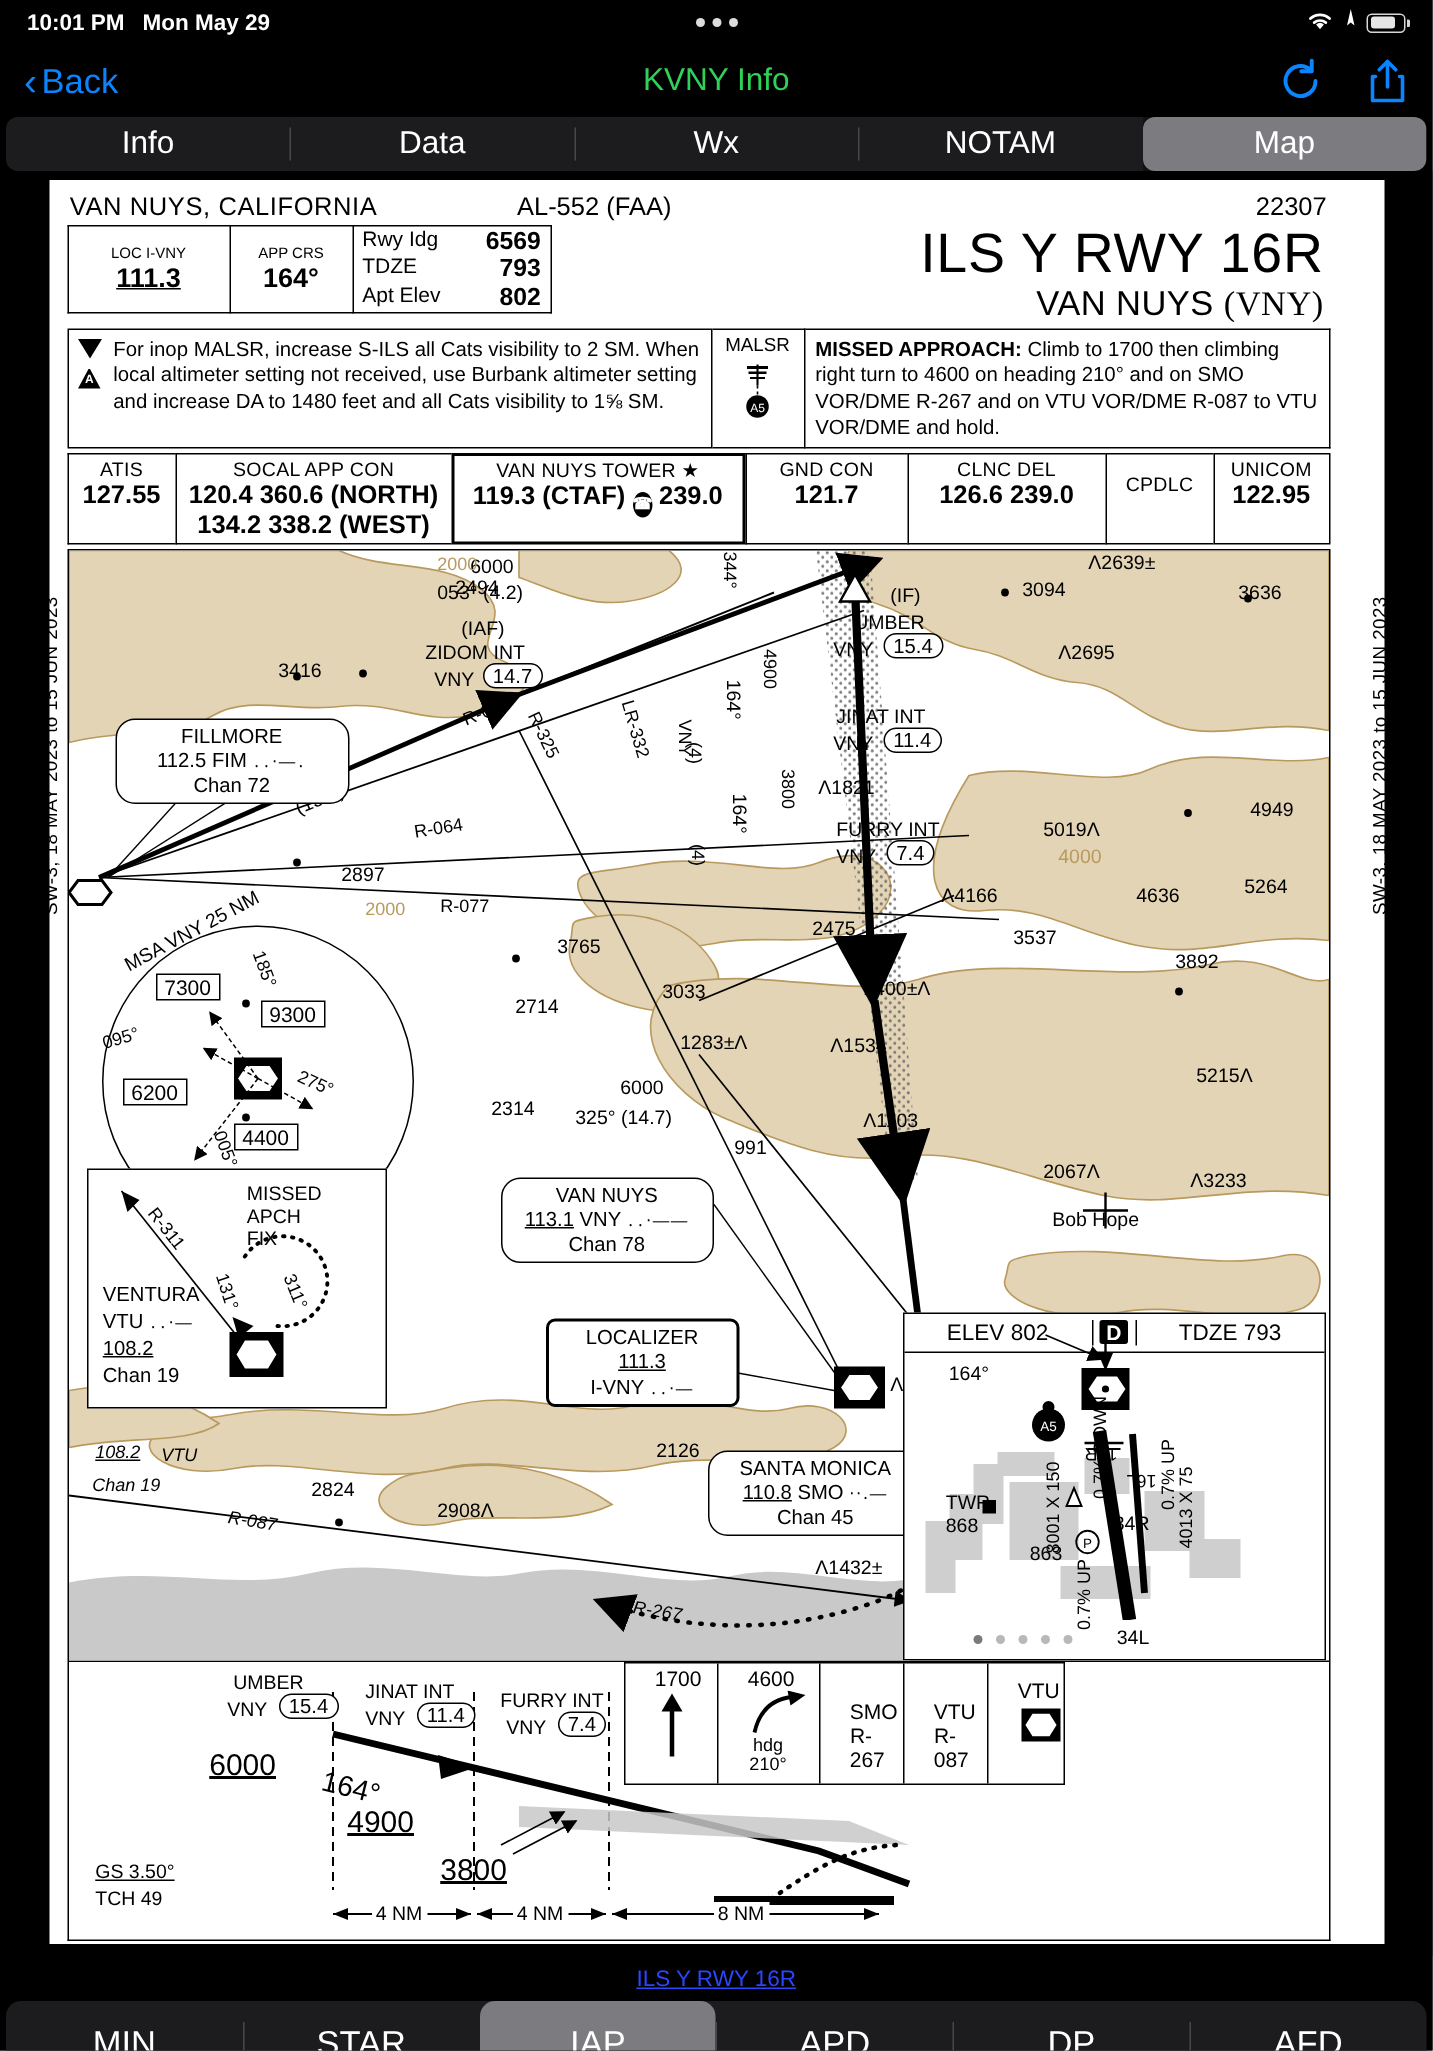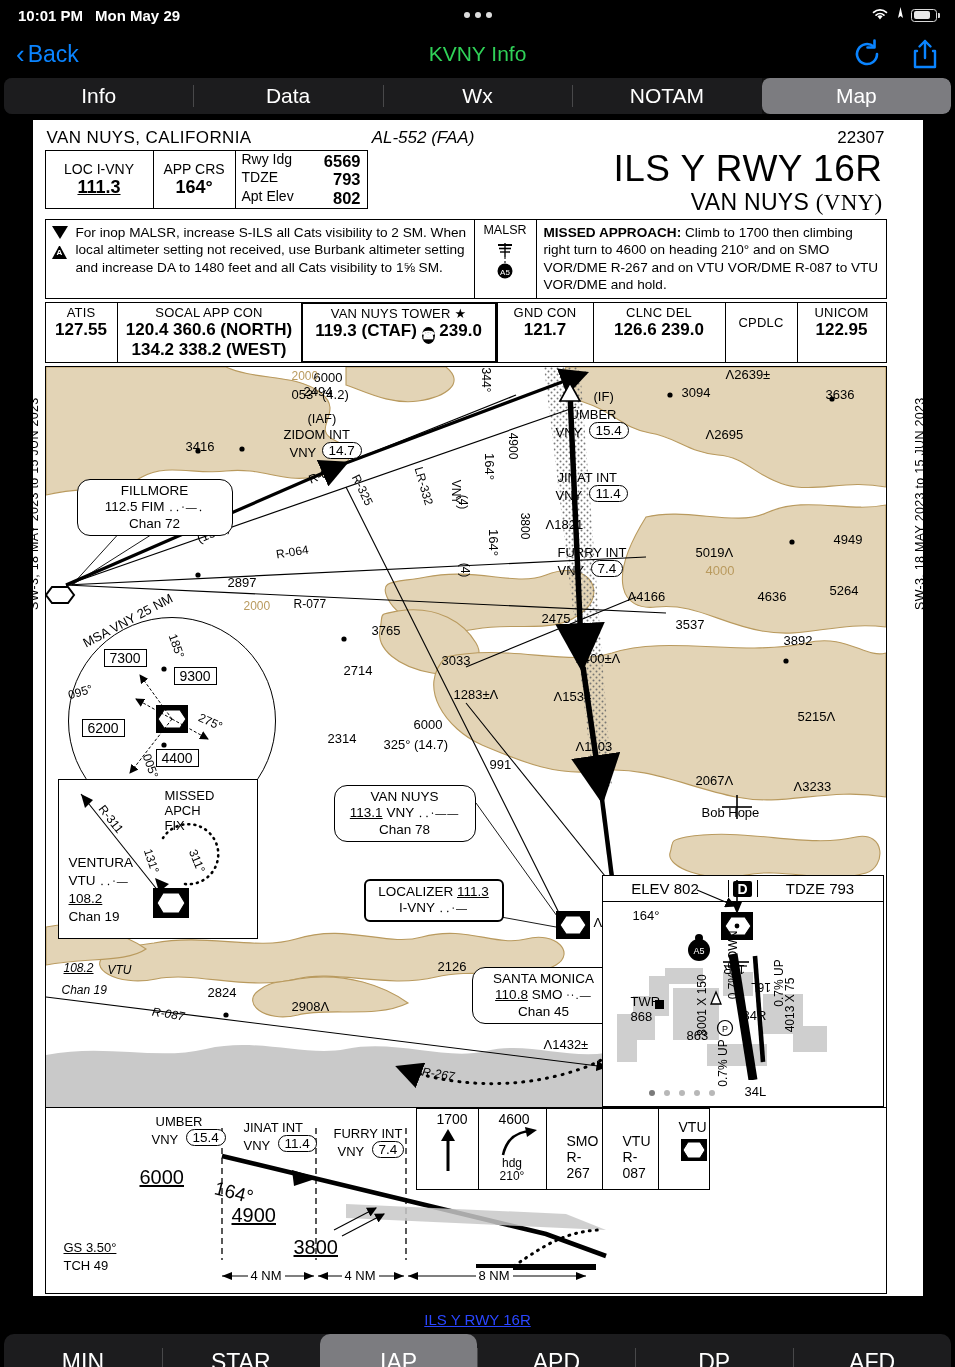--- a/index.html
+++ b/index.html
@@ -66,31 +66,31 @@
                  transform-origin: left top; }
   .margin-right { left: 880px; top: 490px; transform: rotate(-90deg);
                   transform-origin: left top; }
 
   .inner { position: absolute; left: 12px; top: 0; width: 842px; height: 1176px; }
 
   
   .hdr-top { display: flex; align-items: baseline; padding: 8px 2px 2px 2px;
              font-size: 17px; }
   .hdr-city { letter-spacing: .4px; }
-  .hdr-al { margin-left: 120px; font-style: italic; }
+  .hdr-al { margin-left: 93px; }
   .hdr-num { margin-left: auto; }
 
   .hdr-main { display: flex; align-items: flex-start; }
 
   table.brd { border-collapse: collapse; }
   table.brd td { border: 1.4px solid #000; }
 
   .loc-table { font-size: 14px; }
   .loc-table td { padding: 2px 7px; vertical-align: middle; text-align: center; }
-  .loc-name { font-size: 14px; }
+  .loc-name { font-size: 10px; }
   .loc-freq { font-weight: bold; font-size: 18px; text-decoration: underline; }
   .crs-val { font-weight: bold; font-size: 18px; }
   .rwy-cell { text-align: left !important; padding: 1px 6px !important; }
   .rwy-line { display: flex; justify-content: space-between; gap: 14px;
               font-size: 14px; line-height: 1.12; }
   .rwy-line b { font-size: 16.5px; }
 
   .title-block { margin-left: auto; text-align: right; padding-right: 4px; }
   .title-main { font-size: 37px; letter-spacing: .5px; font-weight: 400;
                 line-height: 1.0; }
@@ -343,21 +343,21 @@
         <div class="lbl">SOCAL APP CON</div>
         <div class="val">120.4  360.6 (NORTH)</div>
         <div class="val">134.2  338.2 (WEST)</div>
       </div>
       <div class="comm tower" style="width:196px">
         <div class="lbl">VAN NUYS TOWER ★</div>
         <div class="val">
           <span>119.3 (CTAF) <span class="blkdot">☎</span> 239.0</span>
         </div>
       </div>
-      <div class="comm" style="width:96px">
+      <div class="comm" style="width:108px">
         <div class="lbl">GND CON</div>
         <div class="val">121.7</div>
       </div>
       <div class="comm" style="width:132px">
         <div class="lbl">CLNC DEL</div>
         <div class="val">126.6  239.0</div>
       </div>
       <div class="comm" style="width:72px;padding-top:12px">
         <div class="lbl">CPDLC</div>
       </div>
@@ -611,21 +611,21 @@
       <div class="navbox" style="left:288px;top:418px;width:142px;">
         <div>VAN NUYS</div>
         <div>
           <span style="text-decoration:underline">113.1</span>
           <span>VNY</span>
           <span class="morse">․․⋅——</span>
         </div>
         <div>Chan 78</div>
       </div>
 
-      <div class="navbox sq" style="left:318px;top:512px;width:140px;border-radius:6px;">
+      <div class="navbox sq" style="left:318px;top:512px;width:129px;border-radius:6px;">
         <div>
           <span>LOCALIZER</span>
           <span style="text-decoration:underline">111.3</span>
         </div>
         <div>
           <span>I-VNY</span>
           <span class="morse">․․⋅—</span>
         </div>
       </div>
 

